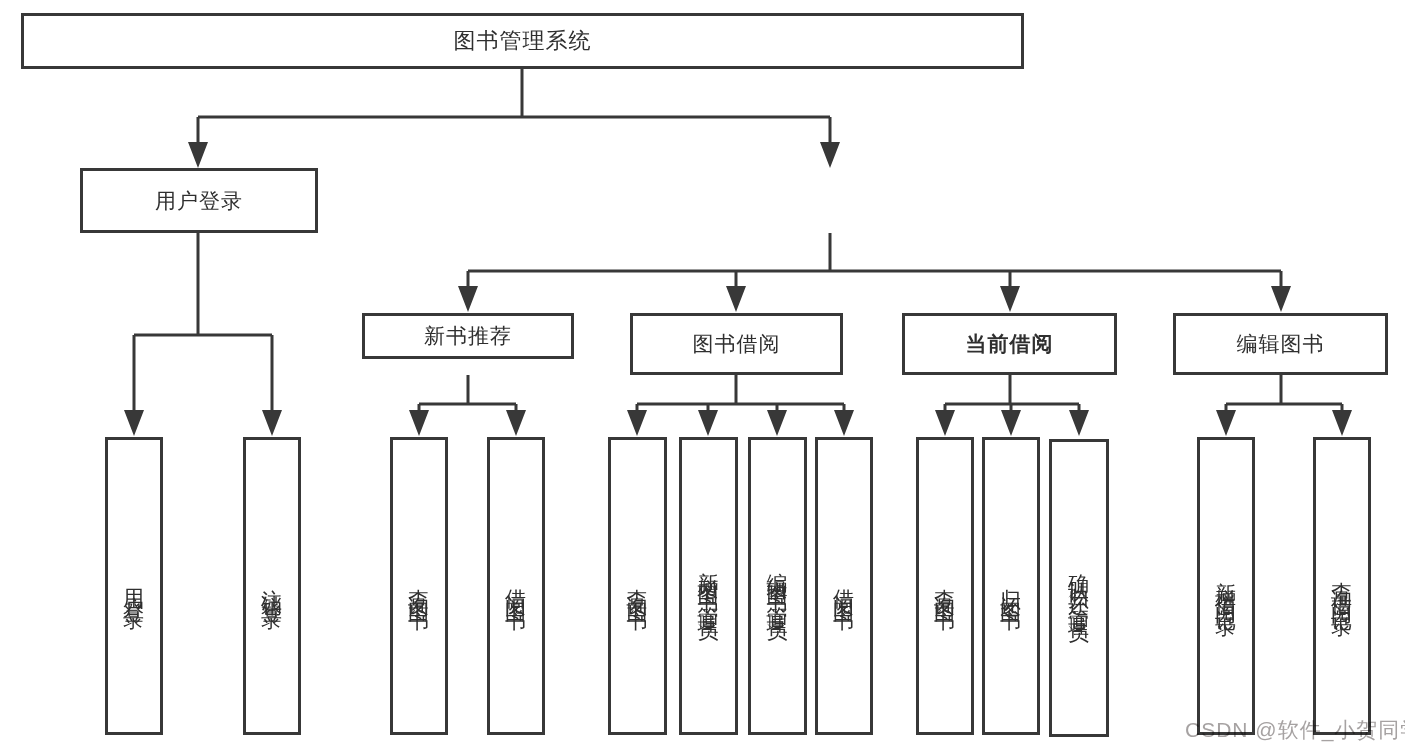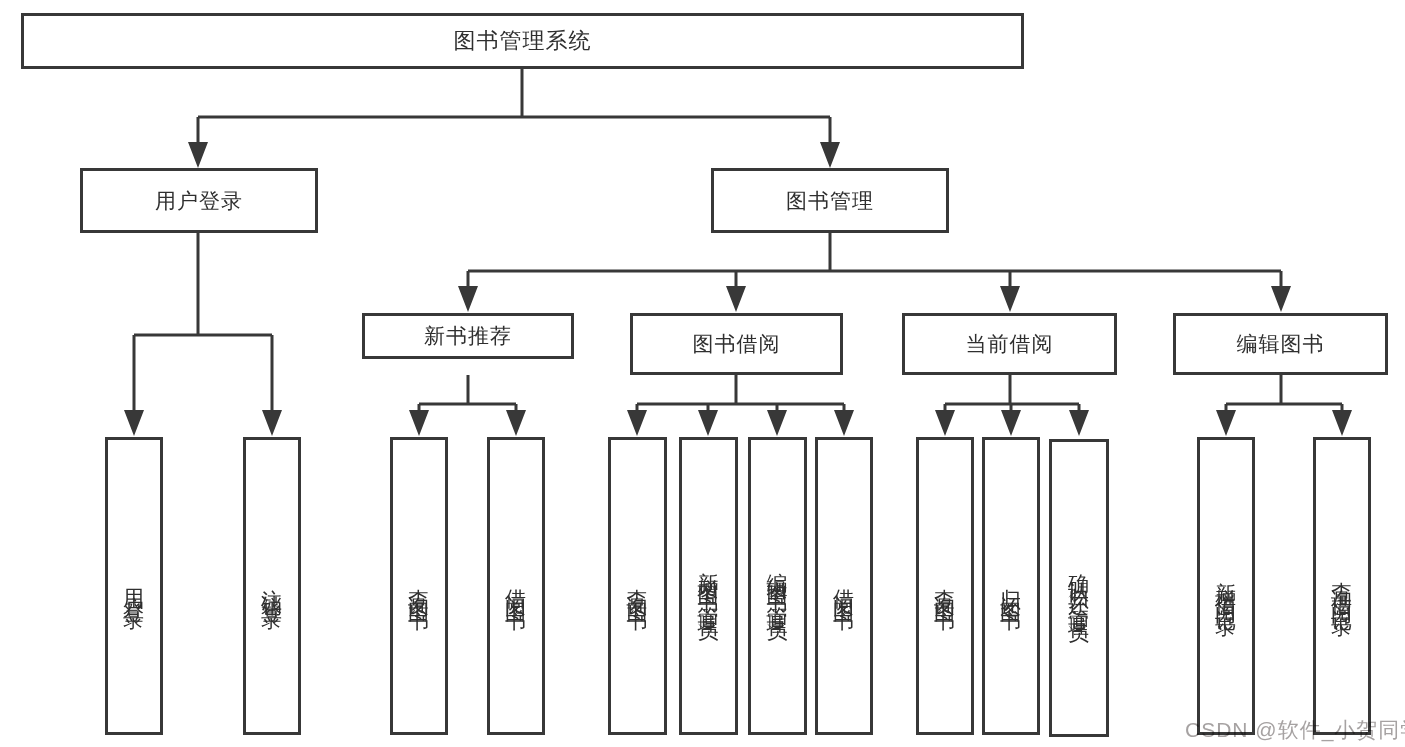--- a/index.html
+++ b/index.html
@@ -123,31 +123,28 @@
              M1332 410 L1352 410 L1342 436 Z" fill="#383838" stroke="none"></path>
   </svg>
 
   <div class="box root" style="left:21px; top:13px; width:1003px; height:56px;">
     <span>图书管理系统</span>
   </div>
 
   <div class="box" style="left:80px; top:168px; width:238px; height:65px;">
     <span>用户登录</span>
   </div>
-  <div class="box" style="left:711px; top:168px; width:238px; height:65px;">
-    <span>图书管理</span>
-  </div>
 
   <div class="box" style="left:362px; top:313px; width:212px; height:46px;">
     <span>新书推荐</span>
   </div>
   <div class="box" style="left:630px; top:313px; width:213px; height:62px;align-items:center;">
     <span>图书借阅</span>
   </div>
-  <div class="box" style="left:902px; top:313px; width:215px; height:62px;">
+  <div class="box" style="left:902px; top:313px; width:215px; height:62px;font-weight:bold;">
     <span>当前借阅</span>
   </div>
   <div class="box" style="left:1173px; top:313px; width:215px; height:62px;">
     <span>编辑图书</span>
   </div>
 
   <div class="vbox" style="left:105px; top:437px; width:58px; height:298px;">
     <span class="vtext">用户登录</span>
   </div>
   <div class="vbox" style="left:243px; top:437px; width:58px; height:298px;">

